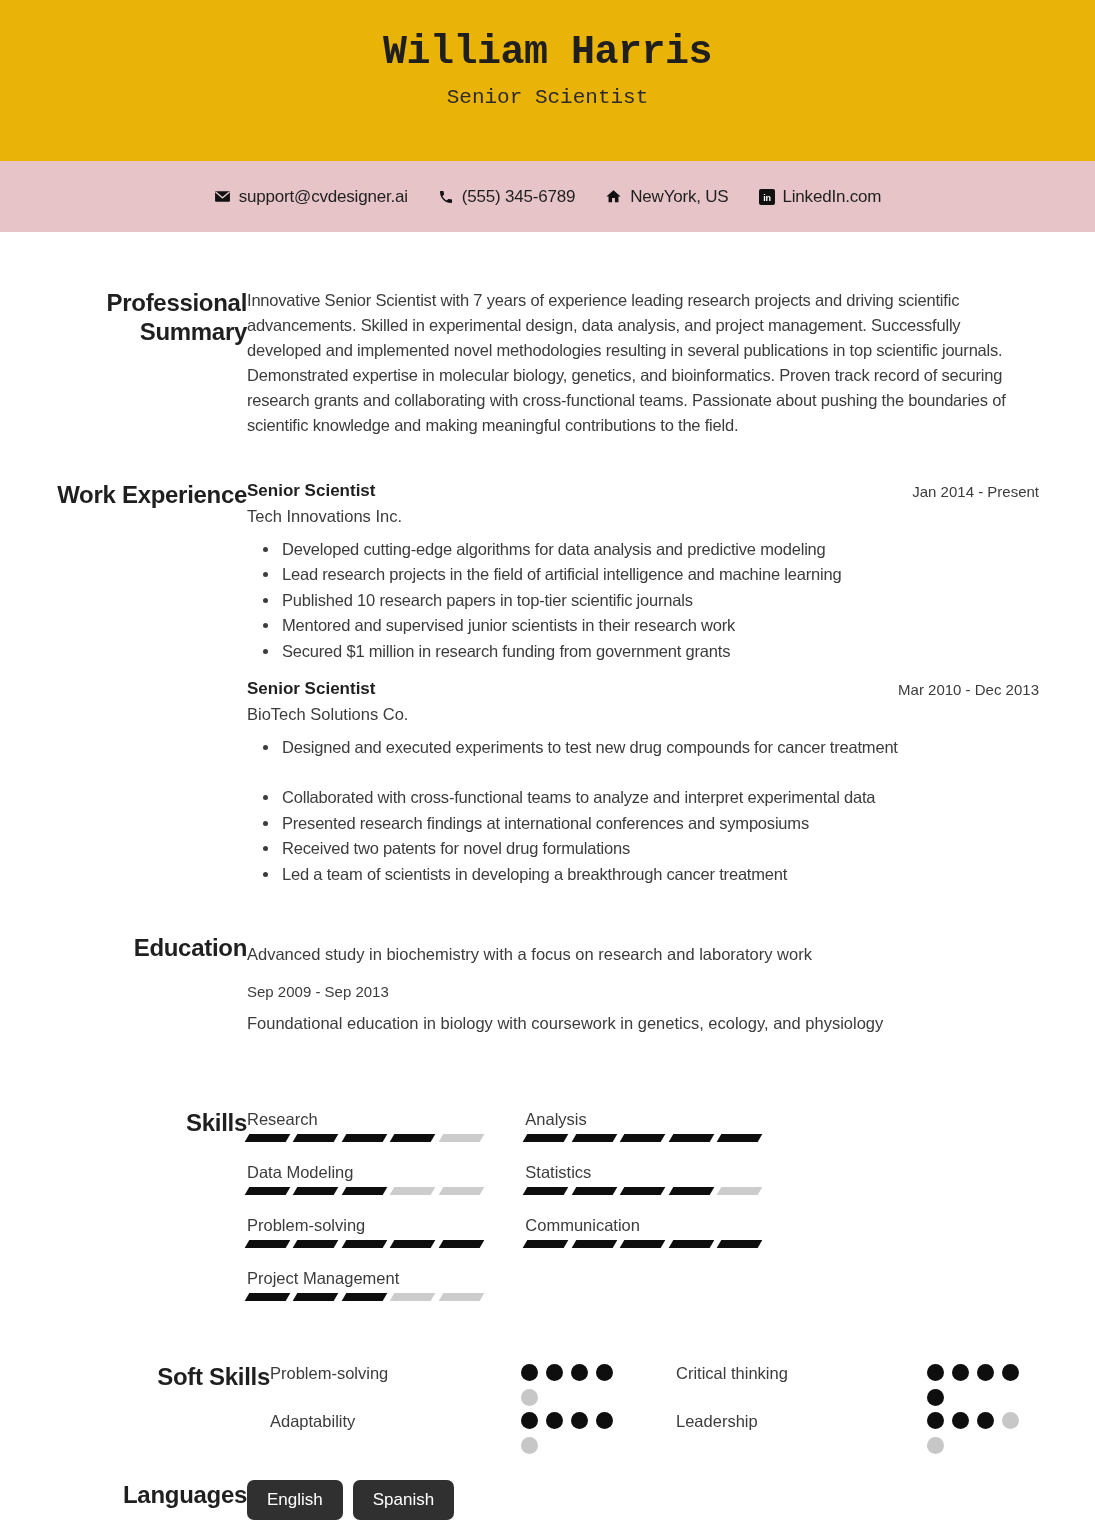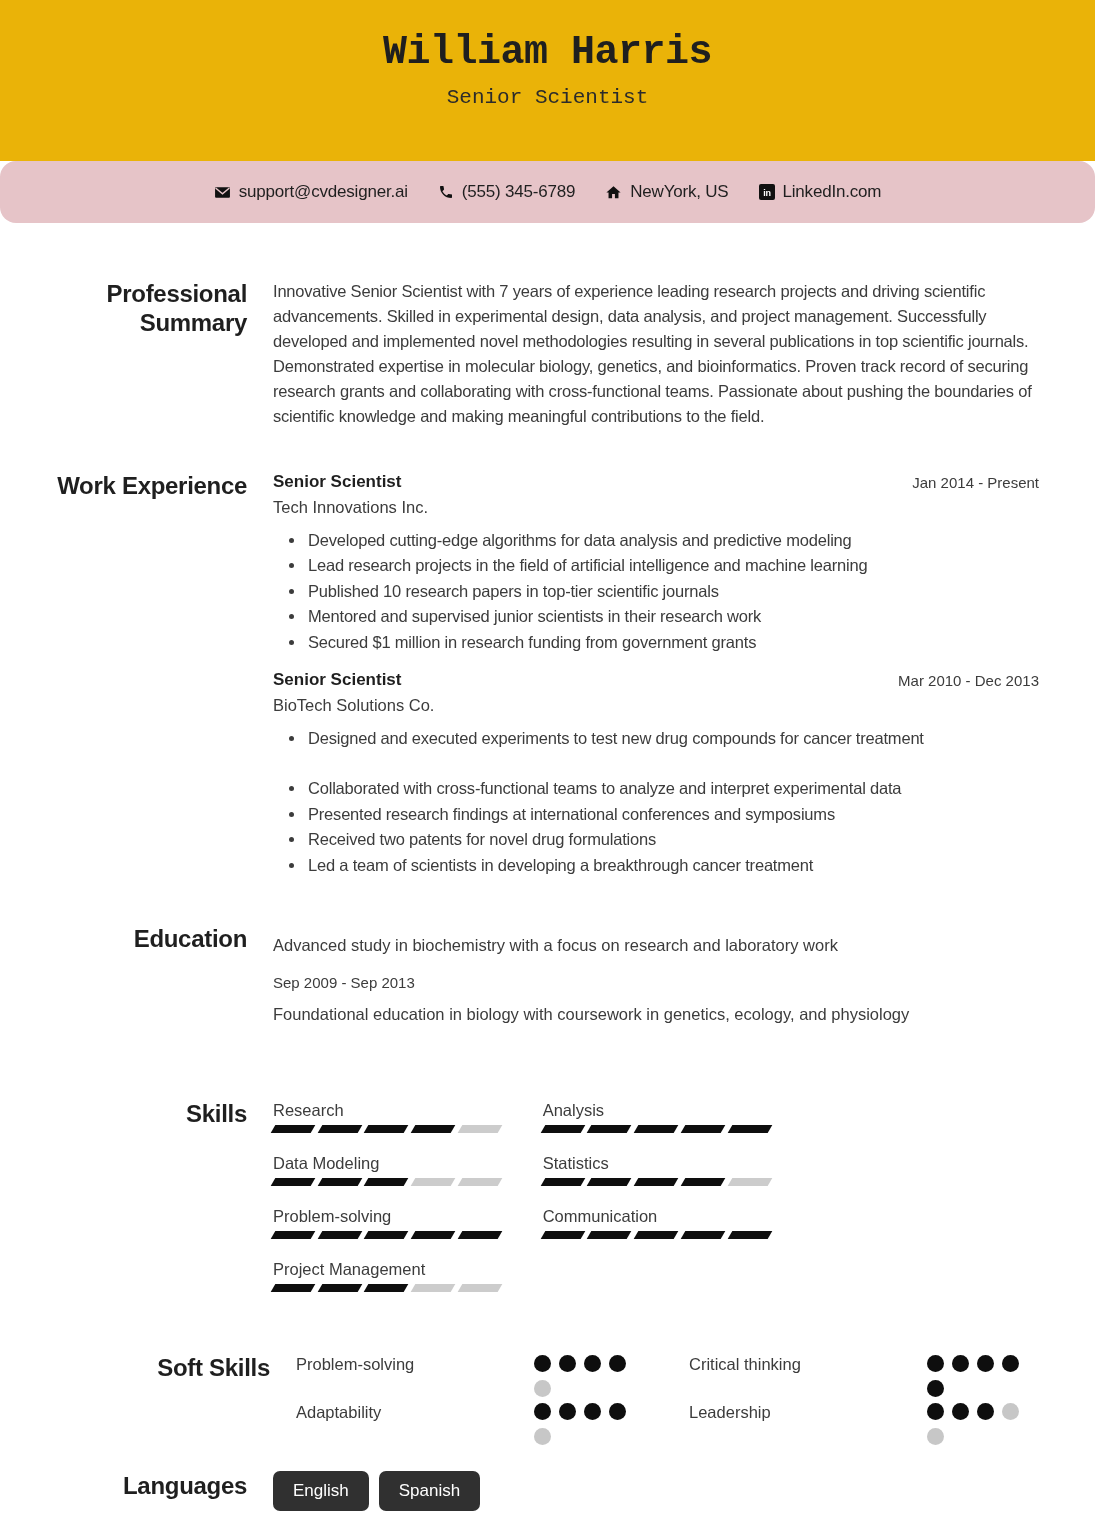--- a/index.html
+++ b/index.html
@@ -11,29 +11,29 @@
   .page{width:1095px;height:1536px;overflow:hidden;background:#ffffff;}
 
   
   .hero{background:#eab308;height:161px;text-align:center;box-sizing:border-box;padding-top:31px;font-family:Liberation Mono, monospace;}
   .hero h1{
     margin:0;font-size:40px;line-height:44px;font-weight:700;color:#1f1f1f;letter-spacing:-.5px;
   }
   .hero .subtitle{margin-top:11px;font-size:21px;line-height:24px;color:#2b2b2b;}
 
   .contact-bar{
-    background:#e6c4c8;height:62px;display:flex;align-items:center;justify-content:center;gap:30px;
-    font-size:17px;color:#1f1f1f;letter-spacing:-.2px;border-radius:16px;
+    background:#e6c4c8;height:71px;display:flex;align-items:center;justify-content:center;gap:30px;
+    font-size:17px;color:#1f1f1f;letter-spacing:-.2px;
   }
   .contact-item{display:inline-flex;align-items:center;gap:8px;}
   .contact-item svg{display:block;}
 
   
   main{box-sizing:border-box;padding-right:56px;}
-  .row{display:grid;grid-template-columns:247px 1fr;column-gap:26px;}
+  .row{display:grid;grid-template-columns:247px 1fr;}
   .row h2{
     margin:0;text-align:right;font-size:24px;line-height:29px;font-weight:700;color:#1f1f1f;letter-spacing:-.3px;
   }
   .row-summary{margin-top:56px;}
   .row-experience{margin-top:42px;}
   .row-education{margin-top:46px;}
   .row-skills{margin-top:72px;}
   .row-soft{margin-top:42px;padding-left:23px;}
   .row-languages{margin-top:22px;}
 

